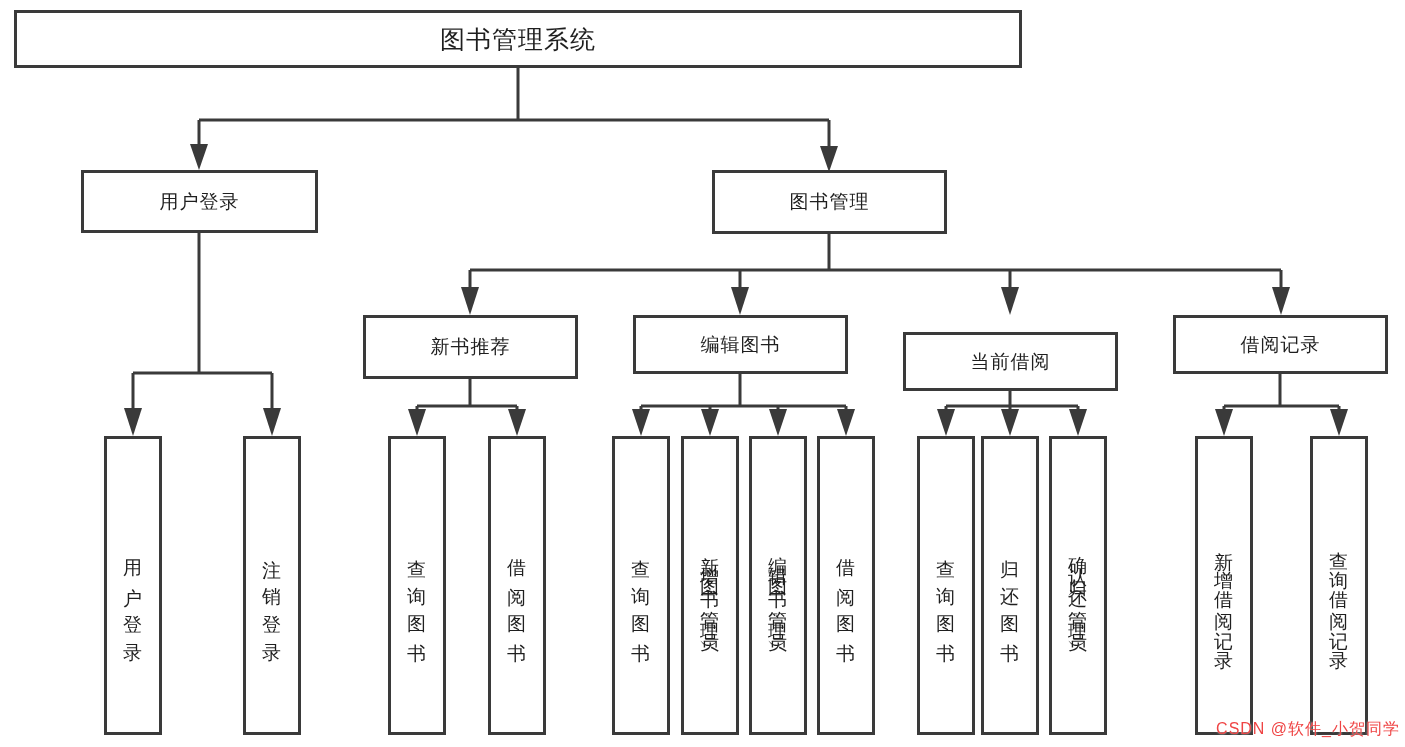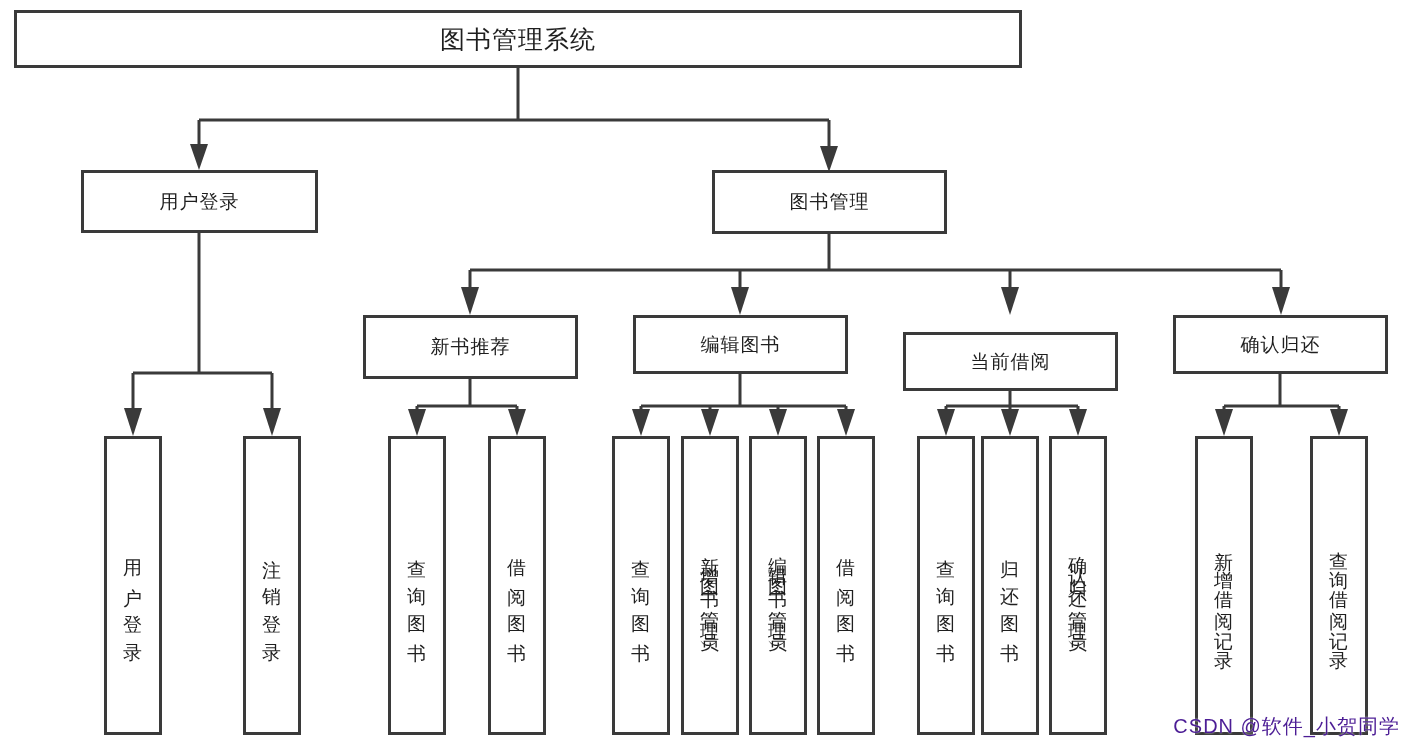--- a/index.html
+++ b/index.html
@@ -47,22 +47,22 @@
     line-height: 1;
     white-space: nowrap;
   }
   .short .vlbl { letter-spacing: 28px; transform: translateY(14px); }
   .med   .vlbl { letter-spacing: 20px; transform: translateY(10px); }
   .long  .vlbl { letter-spacing: 11px; transform: translateY(5px);  }
   .watermark {
     position: absolute;
     right: 5px;
     bottom: 7px;
-    font-size: 20px;
-    color: #4c1d95;
+    font-size: 16px;
+    color: #ef4444;
     letter-spacing: 1px;
     text-shadow: 0 0 2px rgba(255,255,255,0.9);
     z-index: 5;
   }
 </style>
 </head>
 <body>
 
 <div class="canvas">
 
@@ -130,21 +130,21 @@
   <div class="node box-h" style="left:363px;top:315px;width:215px;height:64px">
     <span>新书推荐</span>
   </div>
   <div class="node box-h" style="left:633px;top:315px;width:215px;height:59px">
     <span>编辑图书</span>
   </div>
   <div class="node box-h" style="left:903px;top:332px;width:215px;height:59px">
     <span>当前借阅</span>
   </div>
   <div class="node box-h" style="left:1173px;top:315px;width:215px;height:59px">
-    <span>确认归还</span>
+    <span>借阅记录</span>
   </div>
 
   <div class="node box-v short" style="left:104px;top:436px">
     <span class="vlbl">用户登录</span>
   </div>
   <div class="node box-v short" style="left:243px;top:436px">
     <span class="vlbl">注销登录</span>
   </div>
 
   <div class="node box-v short" style="left:388px;top:436px">

